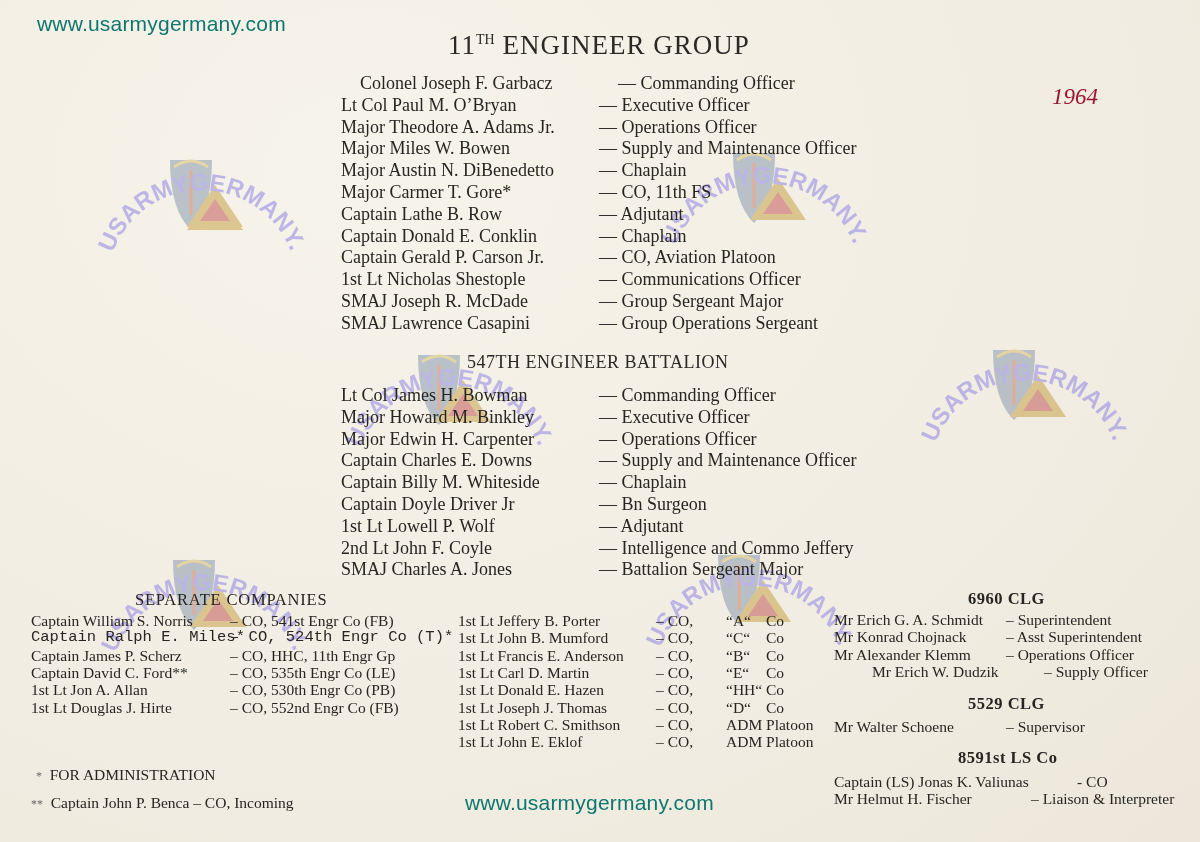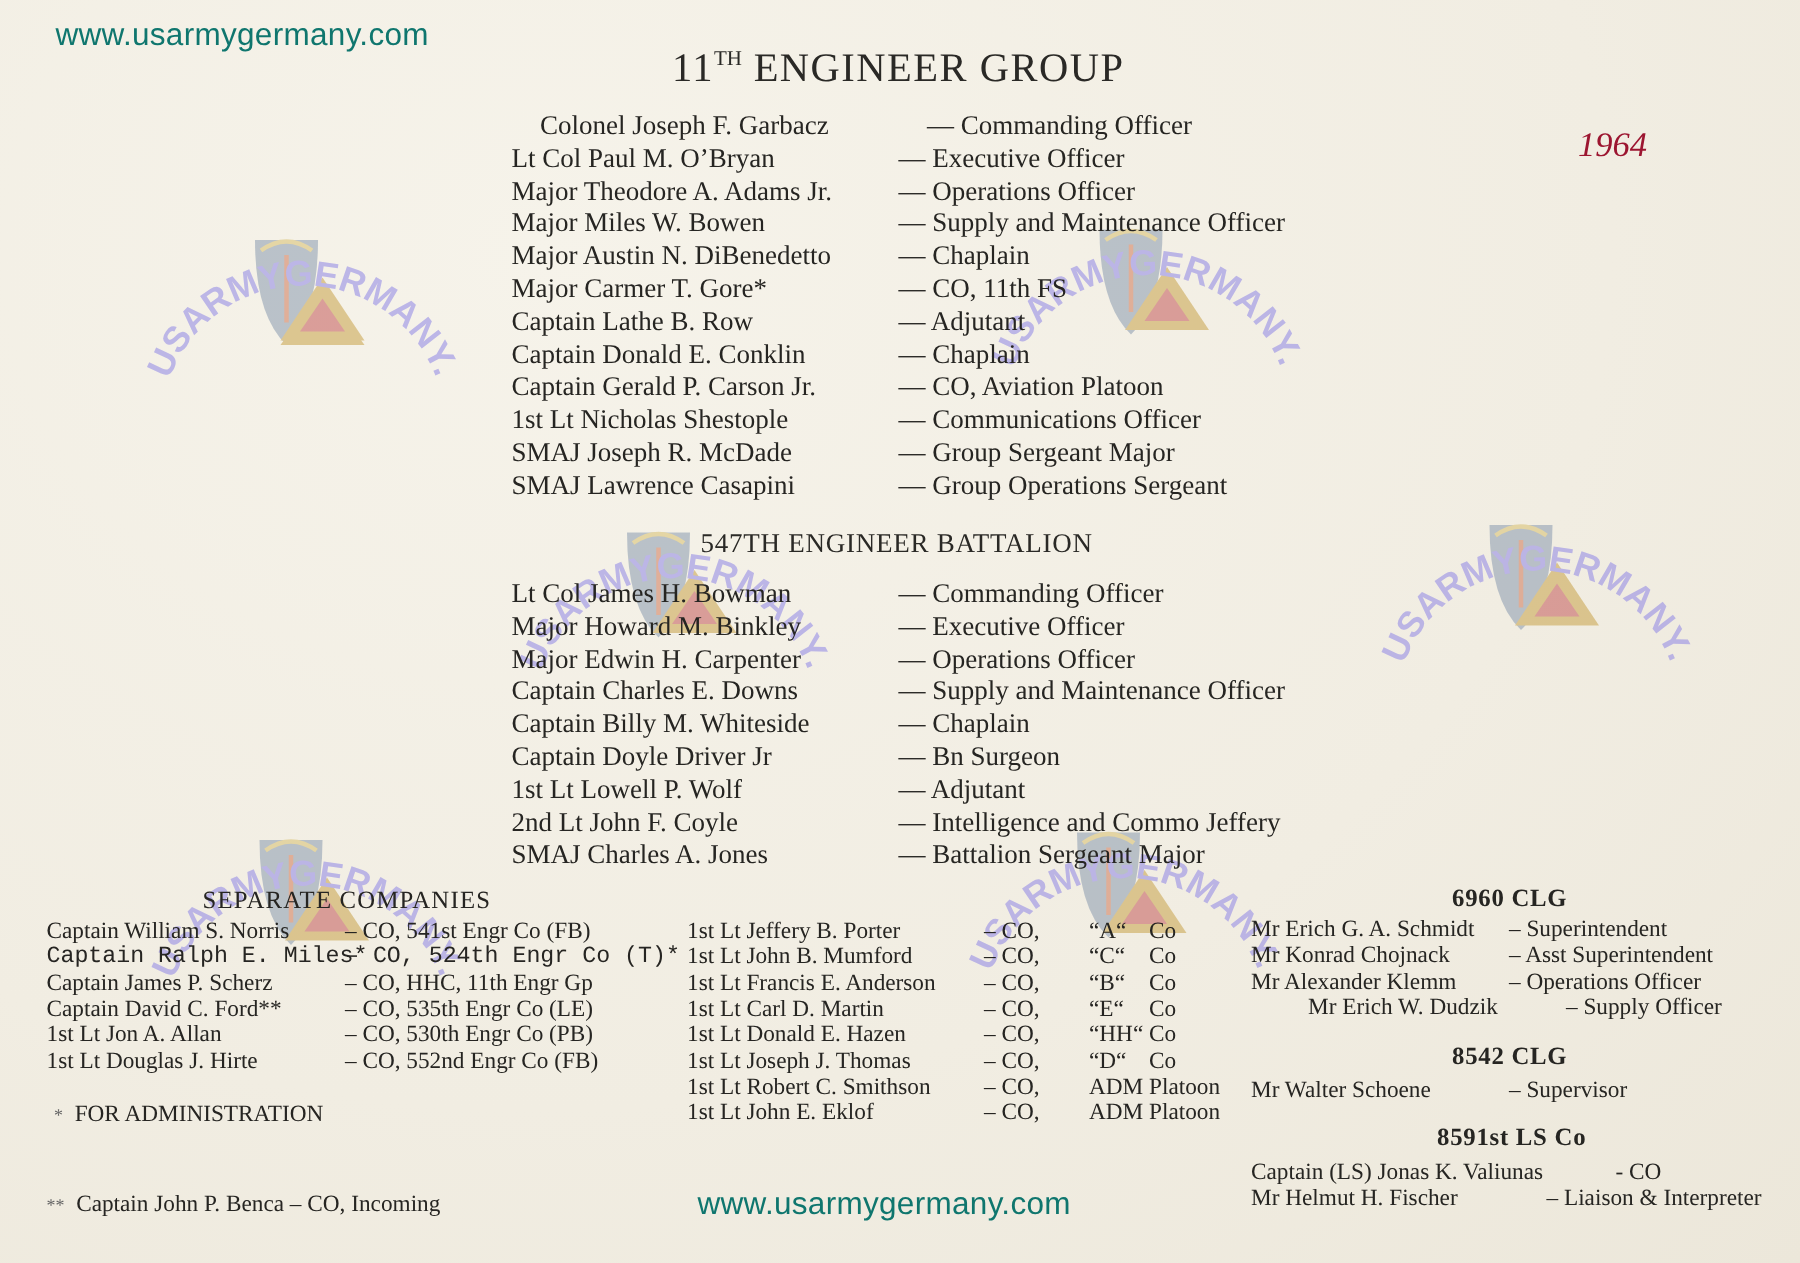--- a/index.html
+++ b/index.html
@@ -159,32 +159,32 @@
   </div>
 
 <div class="hdr-small" style="left:968px; top:589px;">6960  CLG</div>
 <div id="clg6960">
     <div class="small-row" style="left: 834px; top: 611px;"><span class="n">Mr Erich G. A. Schmidt</span><span class="d" style="left: 172px;">– Superintendent</span></div>
     <div class="small-row" style="left: 834px; top: 628.3px;"><span class="n">Mr Konrad Chojnack</span><span class="d" style="left: 172px;">– Asst Superintendent</span></div>
     <div class="small-row" style="left: 834px; top: 645.6px;"><span class="n">Mr Alexander Klemm</span><span class="d" style="left: 172px;">– Operations Officer</span></div>
     <div class="small-row" style="left: 834px; top: 662.9px; margin-left: 38px;"><span class="n">Mr Erich W. Dudzik</span><span class="d" style="left: 172px;">– Supply Officer</span></div>
   </div>
 
-<div class="hdr-small" style="left:968px; top:694px;">8542  CLG</div>
+<div class="hdr-small" style="left:968px; top:694px;">5529  CLG</div>
 <div id="clg8542">
     <div class="small-row" style="left: 834px; top: 718px;"><span class="n">Mr Walter Schoene</span><span class="d" style="left: 172px;">– Supervisor</span></div>
   </div>
 
 <div class="hdr-small" style="left:958px; top:748px;">8591st  LS  Co</div>
 <div id="ls8591">
     <div class="small-row" style="left: 834px; top: 773px;"><span class="n">Captain (LS) Jonas K. Valiunas</span><span class="d" style="left: 243px;">- CO</span></div>
     <div class="small-row" style="left: 834px; top: 790.3px;"><span class="n">Mr Helmut H. Fischer</span><span class="d" style="left: 197px;">– Liaison &amp; Interpreter</span></div>
   </div>
 
-<div class="foot" style="left:36px; top:732px;text-align:right;">
+<div class="foot" style="left:36px; top:764px;text-align:right;">
   <span style="font-size:12px; color:#666;">*</span>&nbsp;
   <span>FOR ADMINISTRATION</span>
 </div>
 <div class="foot" style="left:31px; top:792px;">
   <span style="font-size:12px; color:#666;">**</span>&nbsp;
   <span>Captain John P. Benca –  CO, Incoming</span>
 </div>
 
 <div class="abs url" style="left:465px; top:791px;">www.usarmygermany.com</div>
 

